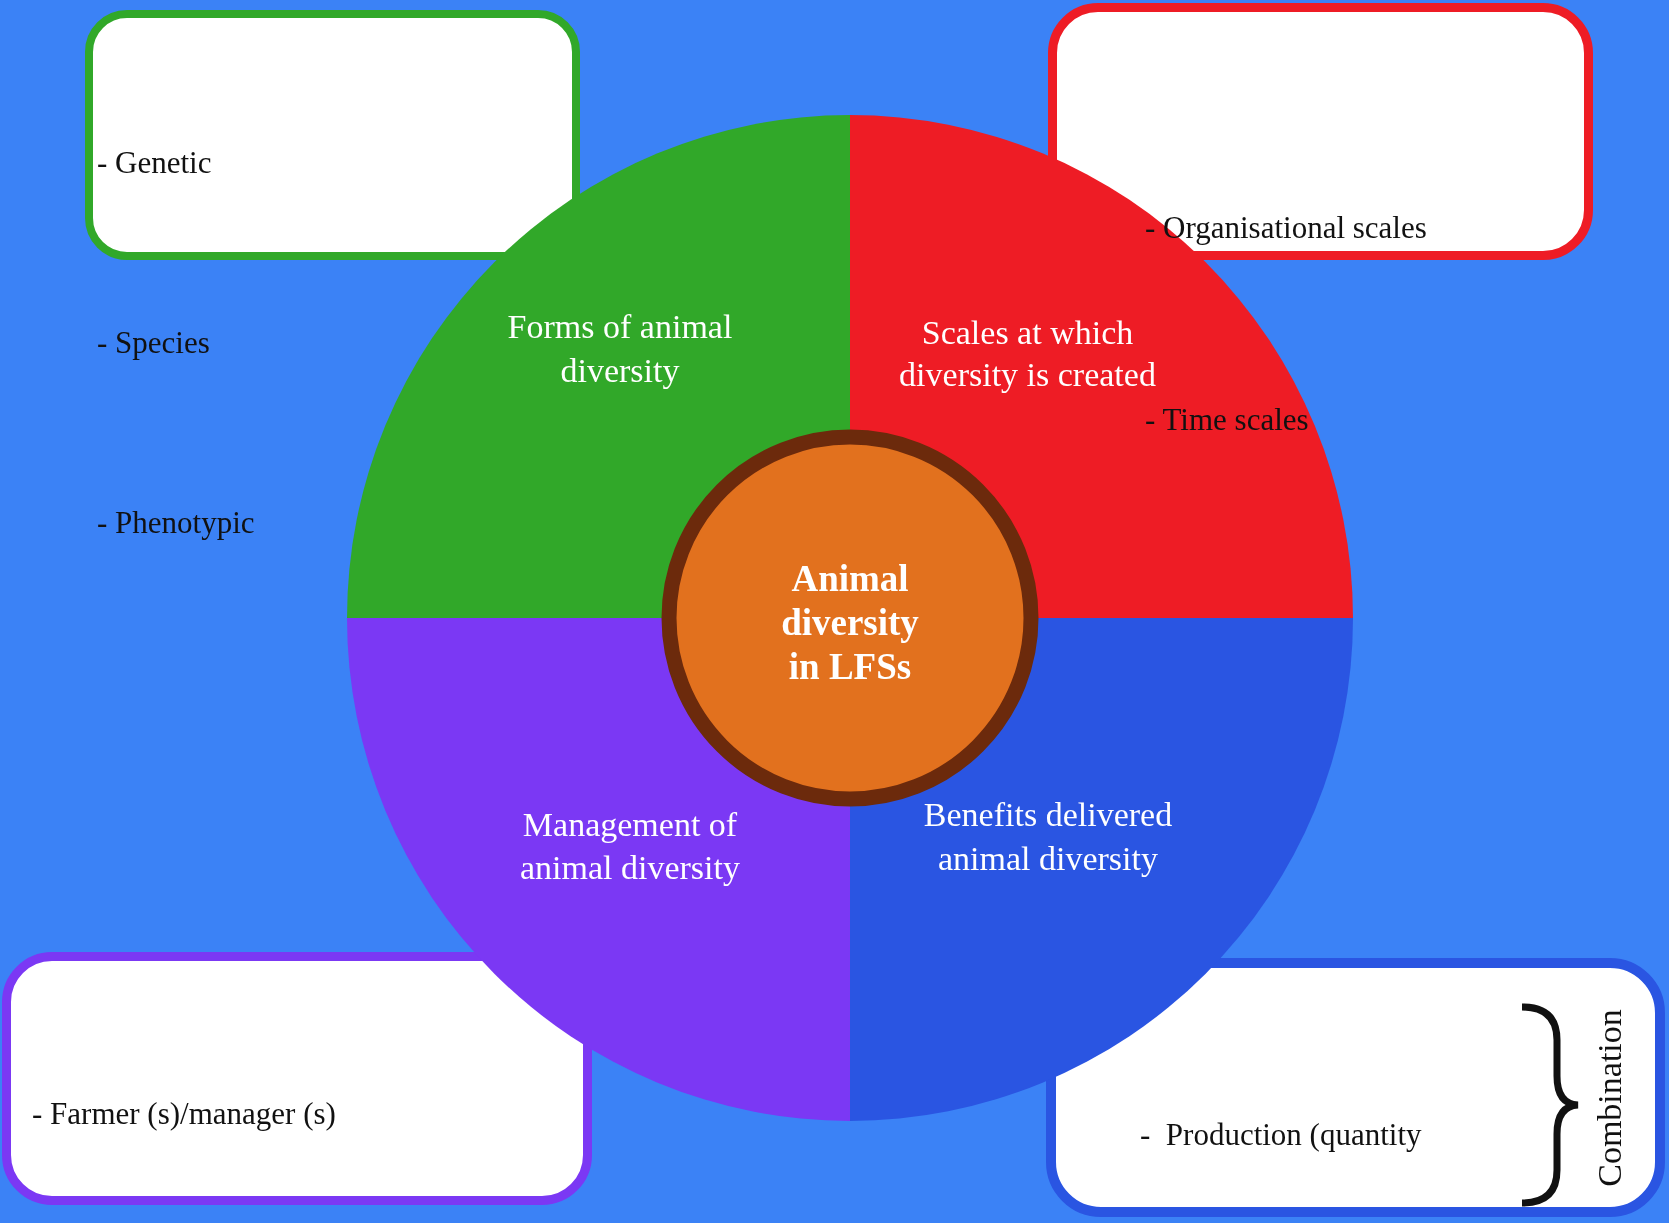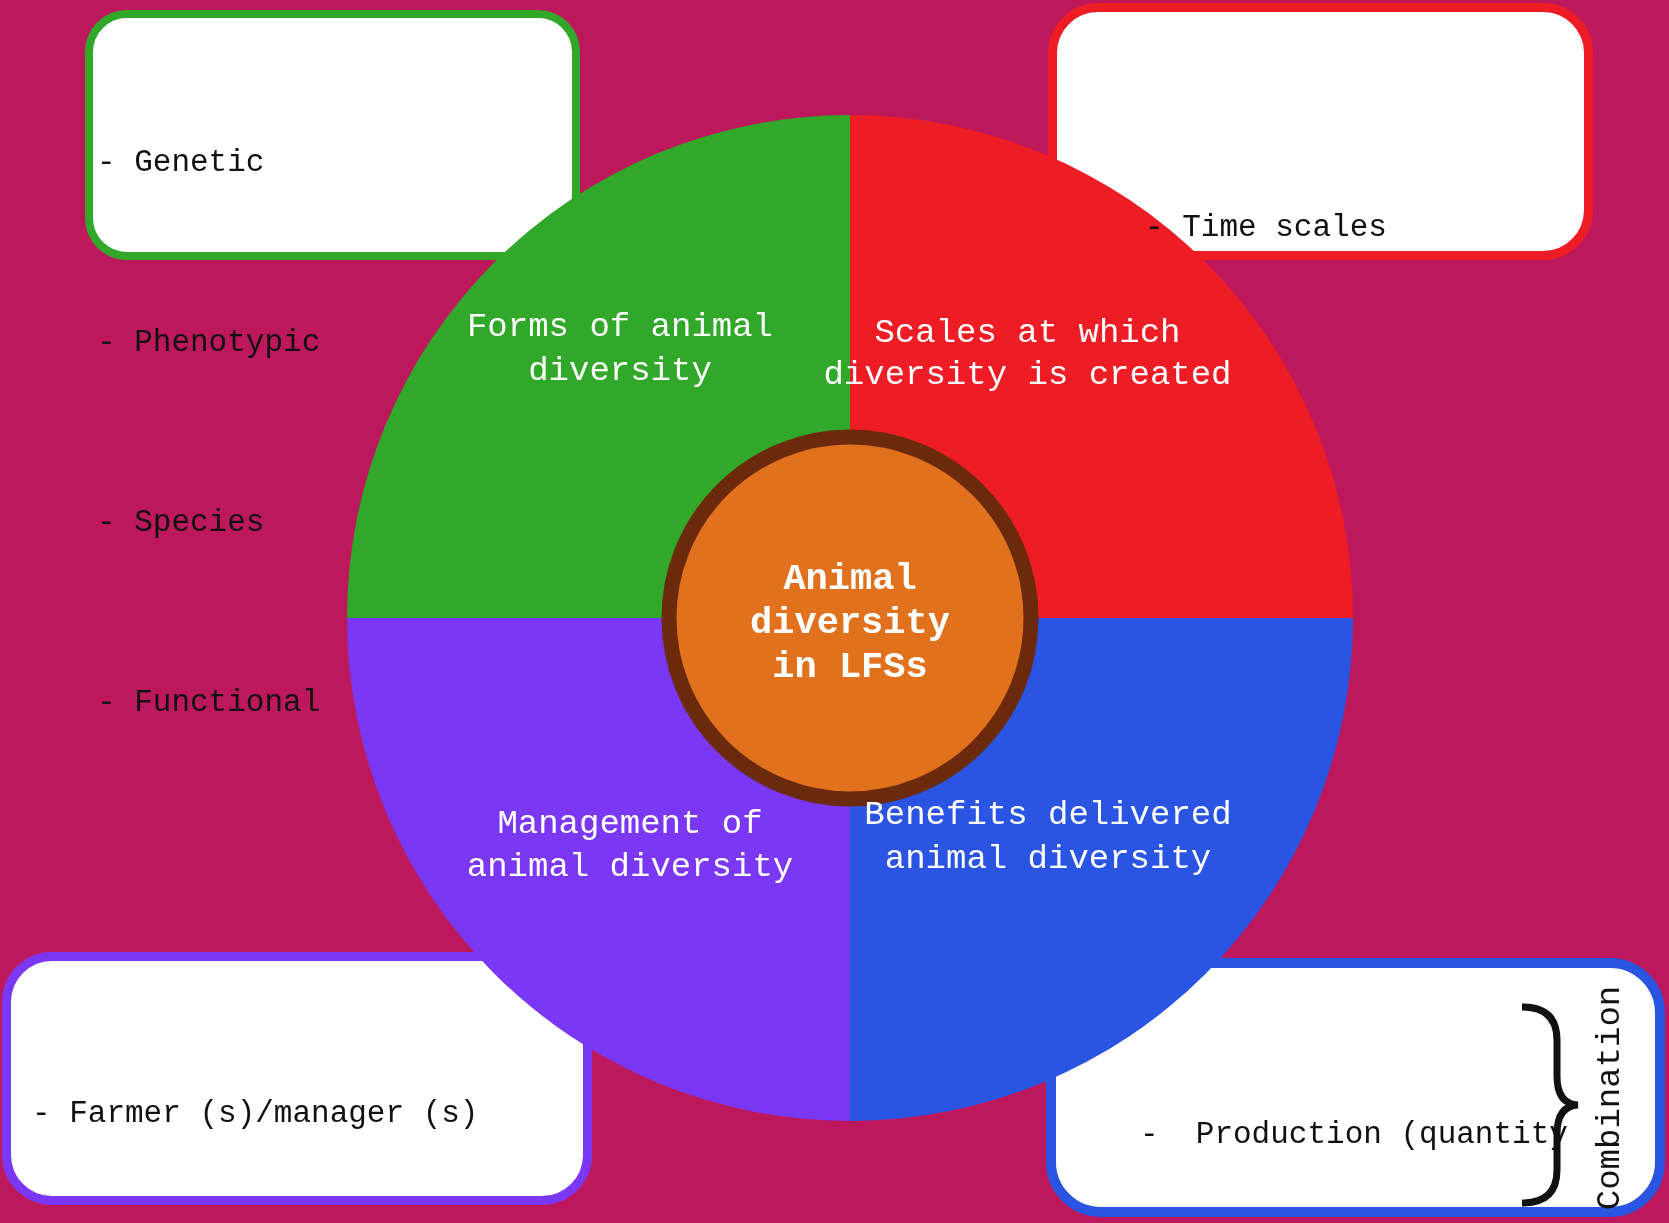--- a/index.html
+++ b/index.html
@@ -1,18 +1,18 @@
 <!DOCTYPE html>
 <html><head>
 <meta charset="utf-8">
 <style>
   html,body { margin:0; padding:0; background:#ffffff; }
   .figure {
-    position:relative; width:1669px; height:1223px; background:#be185d;
-    font-family:Liberation Mono, monospace; overflow:hidden;
+    position:relative; width:1669px; height:1223px; background:#3b82f6;
+    font-family:Liberation Serif, serif; overflow:hidden;
   }
   
   .callout {
     position:absolute; background:#ffffff; box-sizing:border-box;
     border-style:solid;
   }
   .callout.forms      { left:85px;   top:10px;  width:495px; height:250px; border-width:8px;  border-radius:42px; }
   .callout.scales     { left:1048px; top:3px;   width:545px; height:257px; border-width:9px;  border-radius:50px; }
   .callout.management { left:2px;    top:952px; width:590px; height:253px; border-width:9px;  border-radius:50px; }
   .callout.benefits   { left:1046px; top:958px; width:619px; height:259px; border-width:10px; border-radius:55px; }
@@ -59,26 +59,26 @@
     <path d="M850 618 L850 115 A503 503 0 0 0 347 618 Z" fill="#31A829"></path>
     <path d="M850 618 L850 115 A503 503 0 0 1 1353 618 Z" fill="#EE1C25"></path>
     <path d="M850 618 L347 618 A503 503 0 0 0 850 1121 Z" fill="#7B38F4"></path>
     <path d="M850 618 L1353 618 A503 503 0 0 1 850 1121 Z" fill="#2A55E2"></path>
     <circle cx="850" cy="618" r="181" stroke-width="15" fill="#E2711E" stroke="#6C2A0C"></circle>
     <path d="M1522 1007 Q1557 1007 1557 1040 L1557 1076 Q1557 1104 1578 1105 Q1557 1106 1557 1134 L1557 1170 Q1557 1203 1522 1203" fill="none" stroke="#111111" stroke-width="7"></path>
   </svg>
 
   <div class="txt items forms">
     <div class="callout-item">- Genetic</div>
+    <div class="callout-item">- Species</div>
     <div class="callout-item">- Phenotypic</div>
-    <div class="callout-item">- Species</div>
-    <div class="callout-item">- Functional</div>
   </div>
 
   <div class="txt items scales">
+    <div class="callout-item">- Organisational scales</div>
     <div class="callout-item">- Time scales</div>
   </div>
 
   <div class="txt items management">
     <div class="callout-item">- Farmer (s)/manager (s)</div>
     
     
     
   </div>
 

